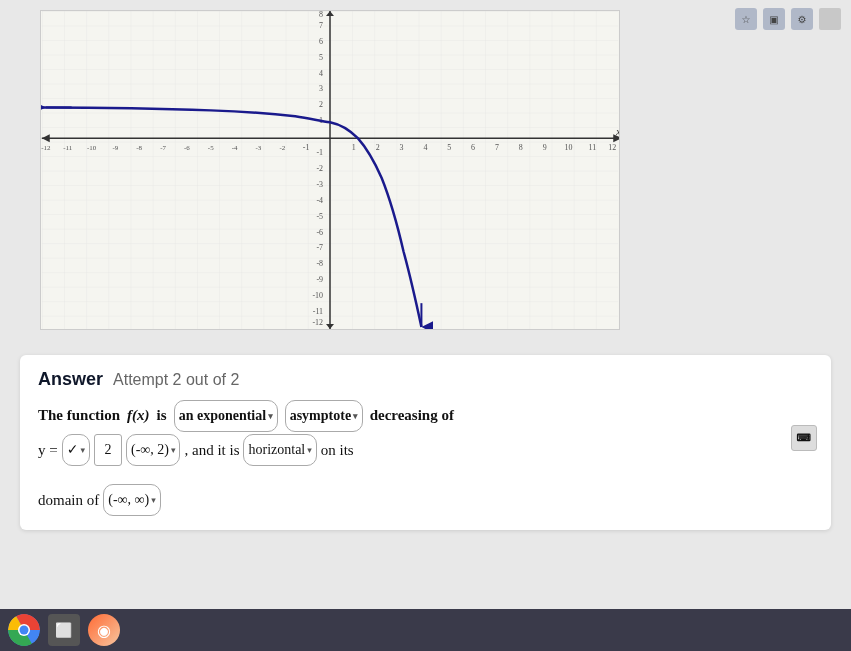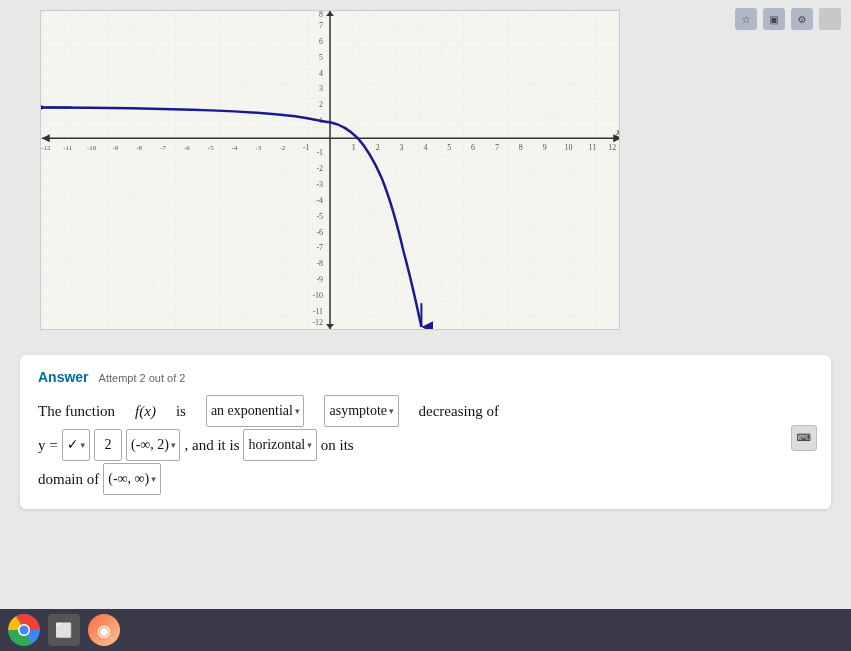--- a/index.html
+++ b/index.html
@@ -80,40 +80,40 @@
 
     .answer-header {
       display: flex;
       align-items: baseline;
       gap: 10px;
       margin-bottom: 10px;
     }
 
     .answer-label {
       font-weight: bold;
-      font-size: 14px;
-      color: #0369a1;
+      font-size: 18px;
+      color: #0f172a;
       font-family: Arial, sans-serif;
     }
 
     .attempt-text {
-      font-size: 11px;
+      font-size: 16px;
       color: #666;
       font-family: Arial, sans-serif;
     }
 
     .sentence-line {
       font-size: 15px;
       color: #111;
       font-family: 'Times New Roman', serif;
       line-height: 2.0;
       display: flex;
       flex-wrap: wrap;
-      align-items: center;
-      gap: 20px;
+      gap: 7px;
+      font-weight: bold;
     }
 
     .sentence-line2 {
       font-size: 15px;
       color: #111;
       font-family: 'Times New Roman', serif;
       line-height: 2.0;
       display: flex;
       flex-wrap: wrap;
       align-items: center;
@@ -123,28 +123,28 @@
 
     .sentence-line3 {
       font-size: 15px;
       color: #111;
       font-family: 'Times New Roman', serif;
       line-height: 2.0;
       display: flex;
       flex-wrap: wrap;
       align-items: center;
       gap: 4px;
-      margin-top: 2px;
+      margin-top: 18px;
     }
 
     .dropdown {
       display: inline-flex;
       align-items: center;
       border: 1px solid #aaa;
-      border-radius: 2px;
+      border-radius: 10px;
       padding: 1px 4px;
       background: white;
       font-size: 14px;
       font-family: 'Times New Roman', serif;
       cursor: pointer;
       min-width: 30px;
       gap: 2px;
     }
 
     .dropdown-arrow {

